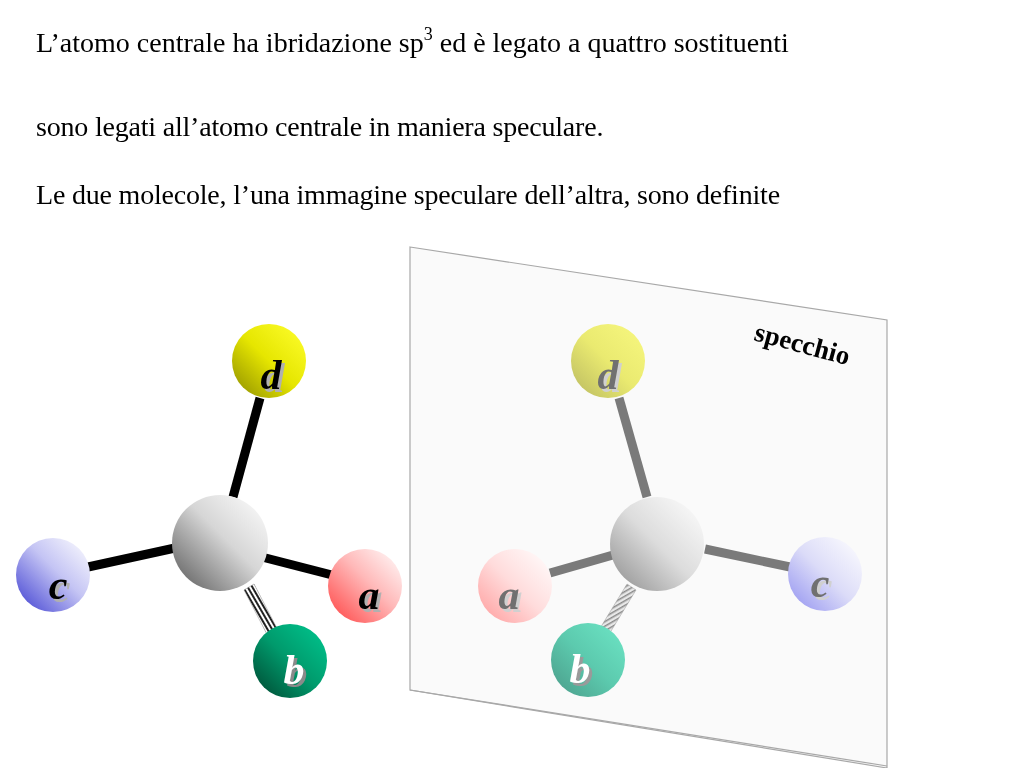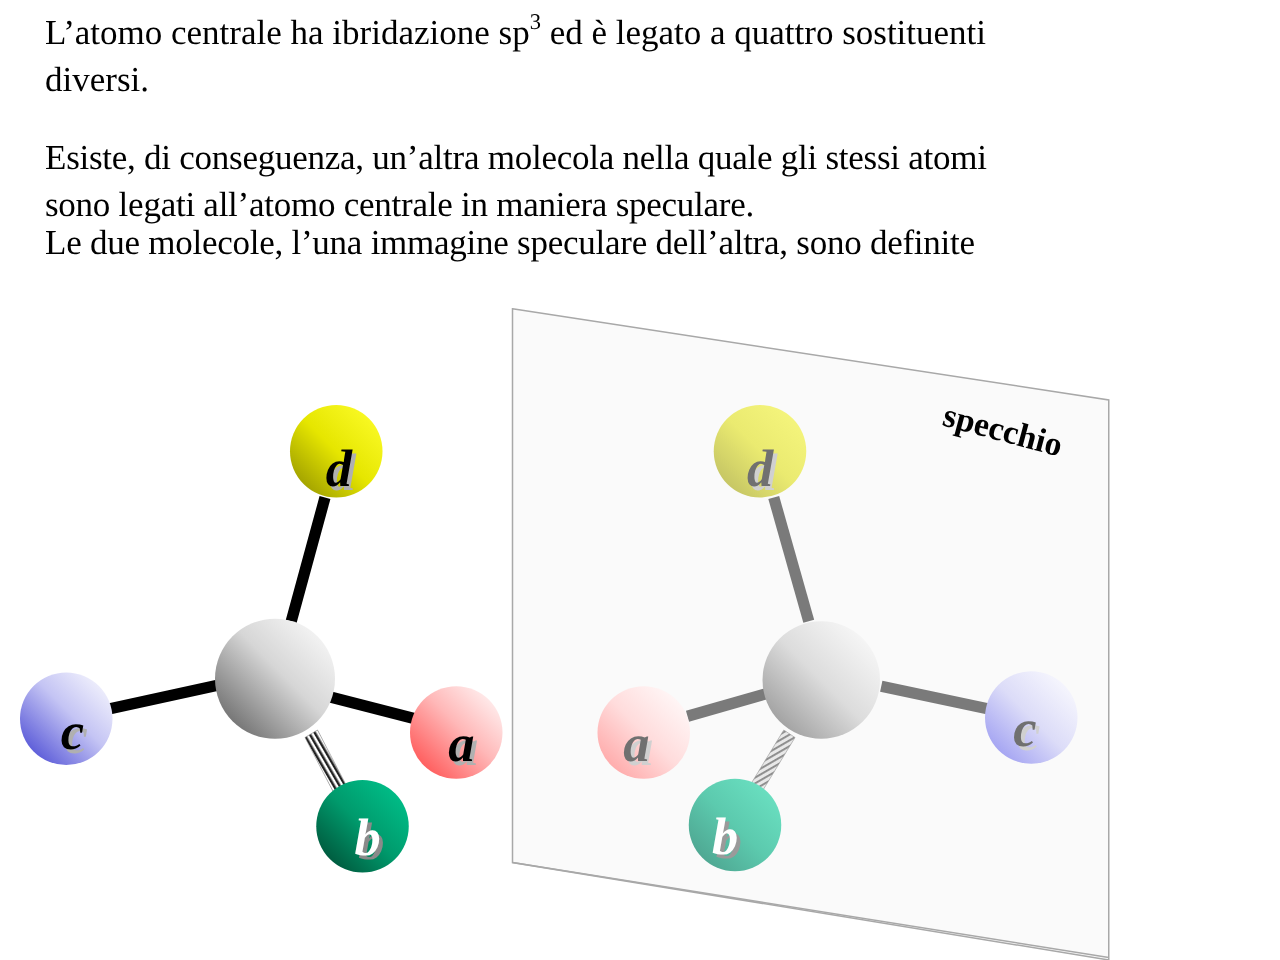--- a/index.html
+++ b/index.html
@@ -16,21 +16,21 @@
       color: #000;
     }
     .text-block {
       position: absolute;
       font-family: "Liberation Serif", "DejaVu Serif", serif;
       font-size: 28px;
       line-height: 38px;
       color: #000;
       white-space: nowrap;
     }
-    #p1 { left: 36px; top: 8px; }
+    #p1 { left: 36px; top: 24px; }
     #p2 { left: 36px; top: 108px; letter-spacing: -0.2px; }
     #p3 { left: 36px; top: 176px; letter-spacing: -0.2px; }
     sup {
       font-size: 18px;
       vertical-align: 12px;
       line-height: 0;
     }
     svg#diagram {
       position: absolute;
       left: 0;
@@ -40,25 +40,23 @@
       font-family: "Liberation Serif", "DejaVu Serif", serif;
       font-style: italic;
       font-weight: bold;
     }
   </style>
 </head>
 <body>
 
 <div class="text-block" id="p1">
   <div><span>L’atomo centrale ha ibridazione sp</span><sup>3</sup><span> ed è legato a quattro sostituenti</span></div>
-  <div>diversi.</div>
 </div>
 
 <div class="text-block" id="p2">
-  <div>Esiste, di conseguenza, un’altra molecola nella quale gli stessi atomi</div>
   <div>sono legati all’atomo centrale in maniera speculare.</div>
 </div>
 
 <div class="text-block" id="p3">
   <div>Le due molecole, l’una immagine speculare dell’altra,  sono definite</div>
 </div>
 
 <svg id="diagram" width="1024" height="768" viewBox="0 0 1024 768" xmlns="http://www.w3.org/2000/svg">
   <defs>
 

